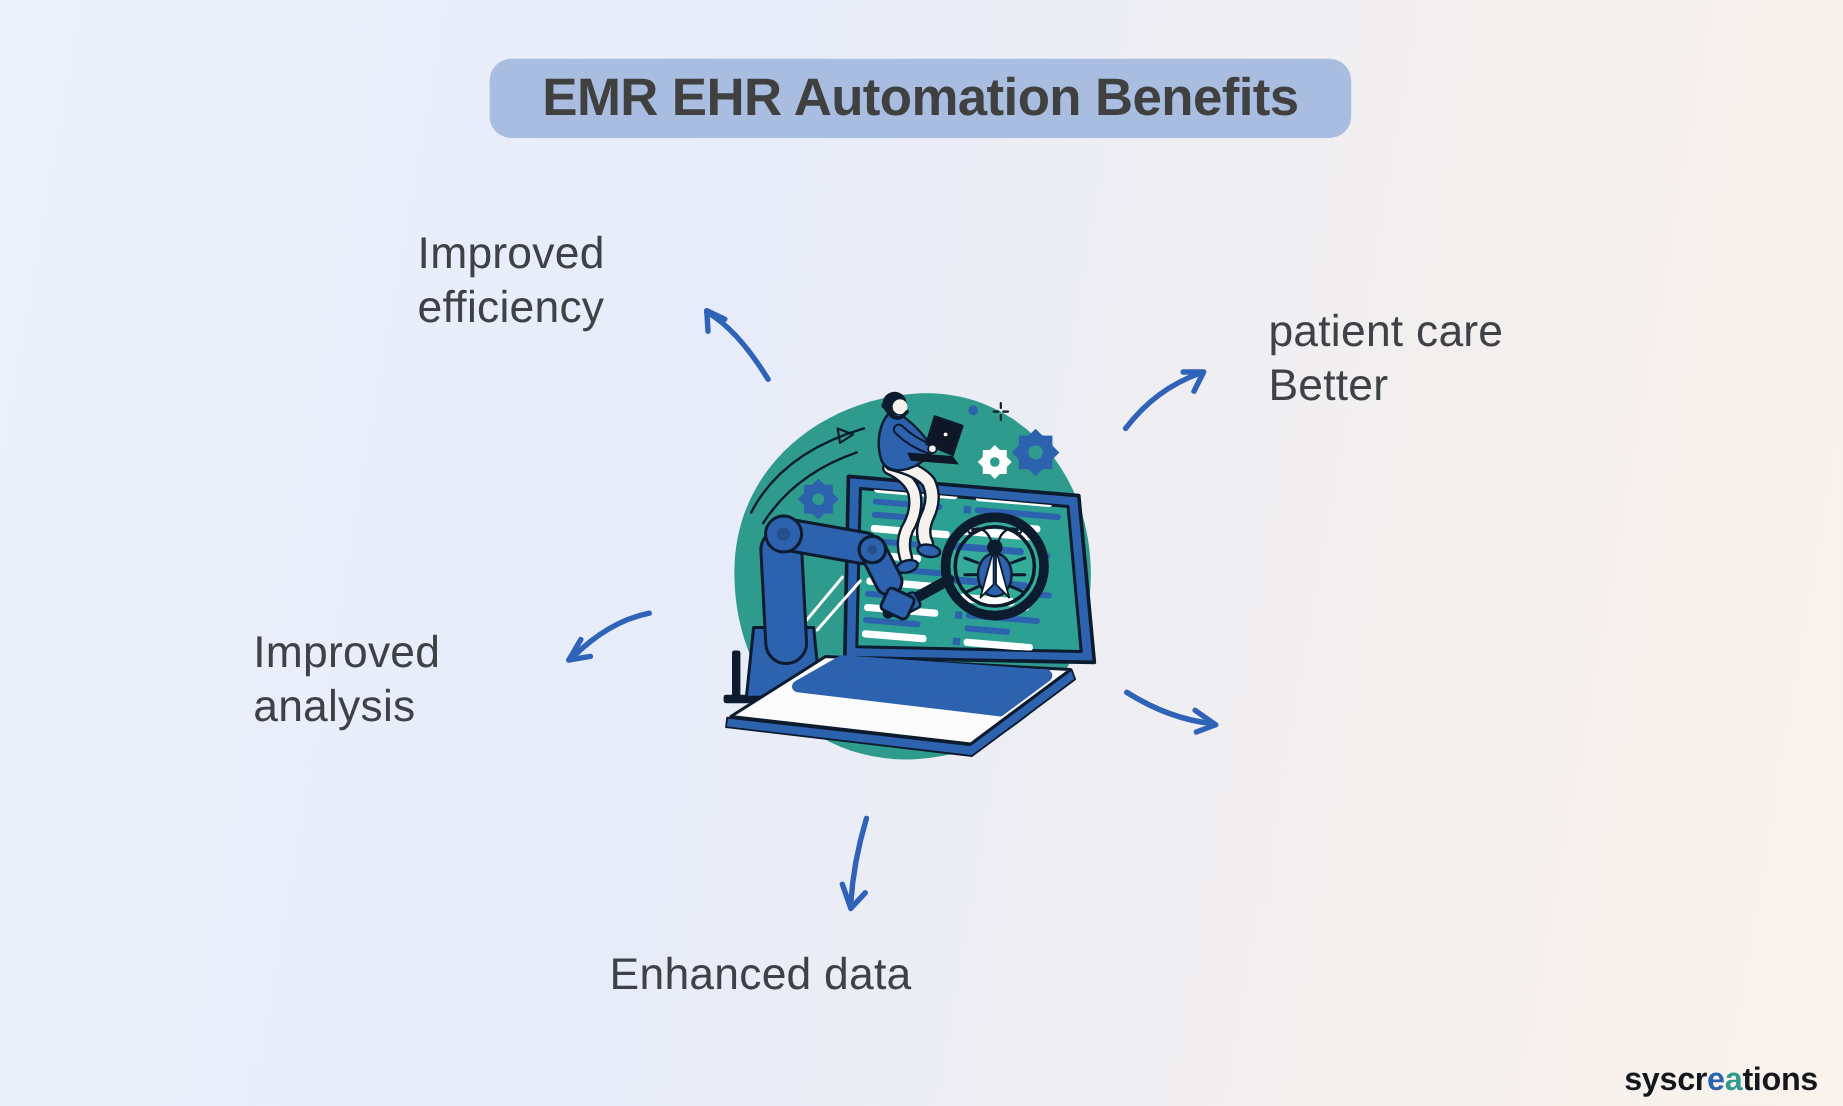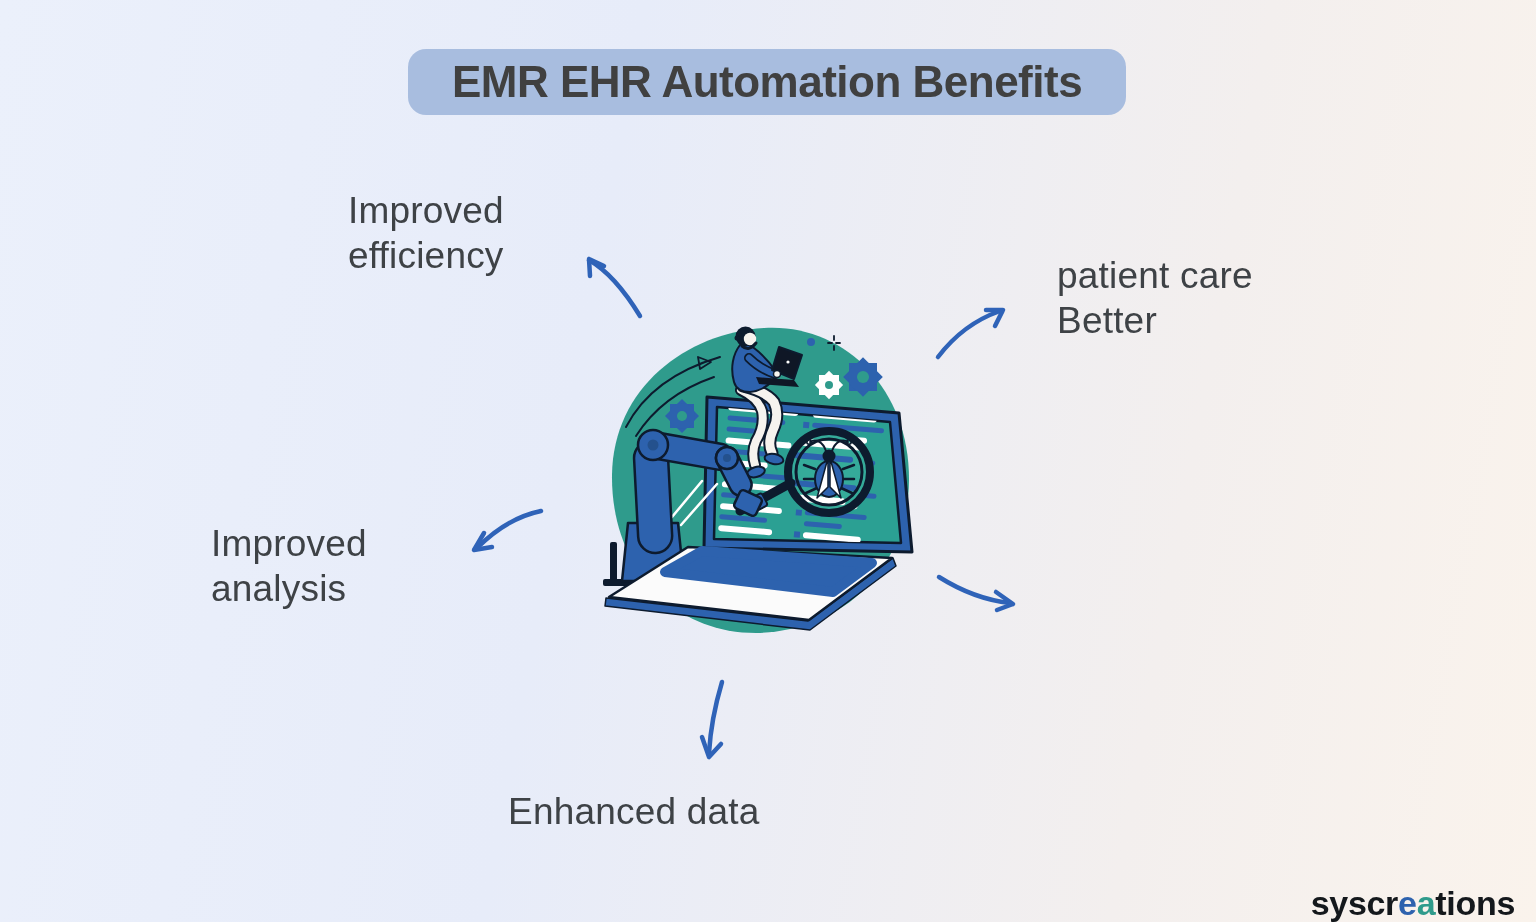--- a/index.html
+++ b/index.html
@@ -35,21 +35,21 @@
   #b-accuracy   { left: 211px; top: 521px; }
   #b-costs      { left: 1057px; top: 617px; }
   #b-analysis   { left: 508px; top: 742px; margin-top: 47px; }
   .arrow-layer, .illu {
     position: absolute; pointer-events: none;
   }
   .arrow-layer { left: 0; top: 0; }
   .illu { left: 590px; top: 295px; }
   .logo {
     position: absolute; right: 21px; top: 884px;
-    font-size: 34px; font-weight: bold; color: #14181c;
+    font-size: 27px; font-weight: bold; color: #14181c;
     letter-spacing: -0.3px;
   }
   .logo .e { color: #2d62ae; }
   .logo .a { color: #2f9b8c; }
 </style>
 </head>
 <body>
 
 <div class="canvas">
 

